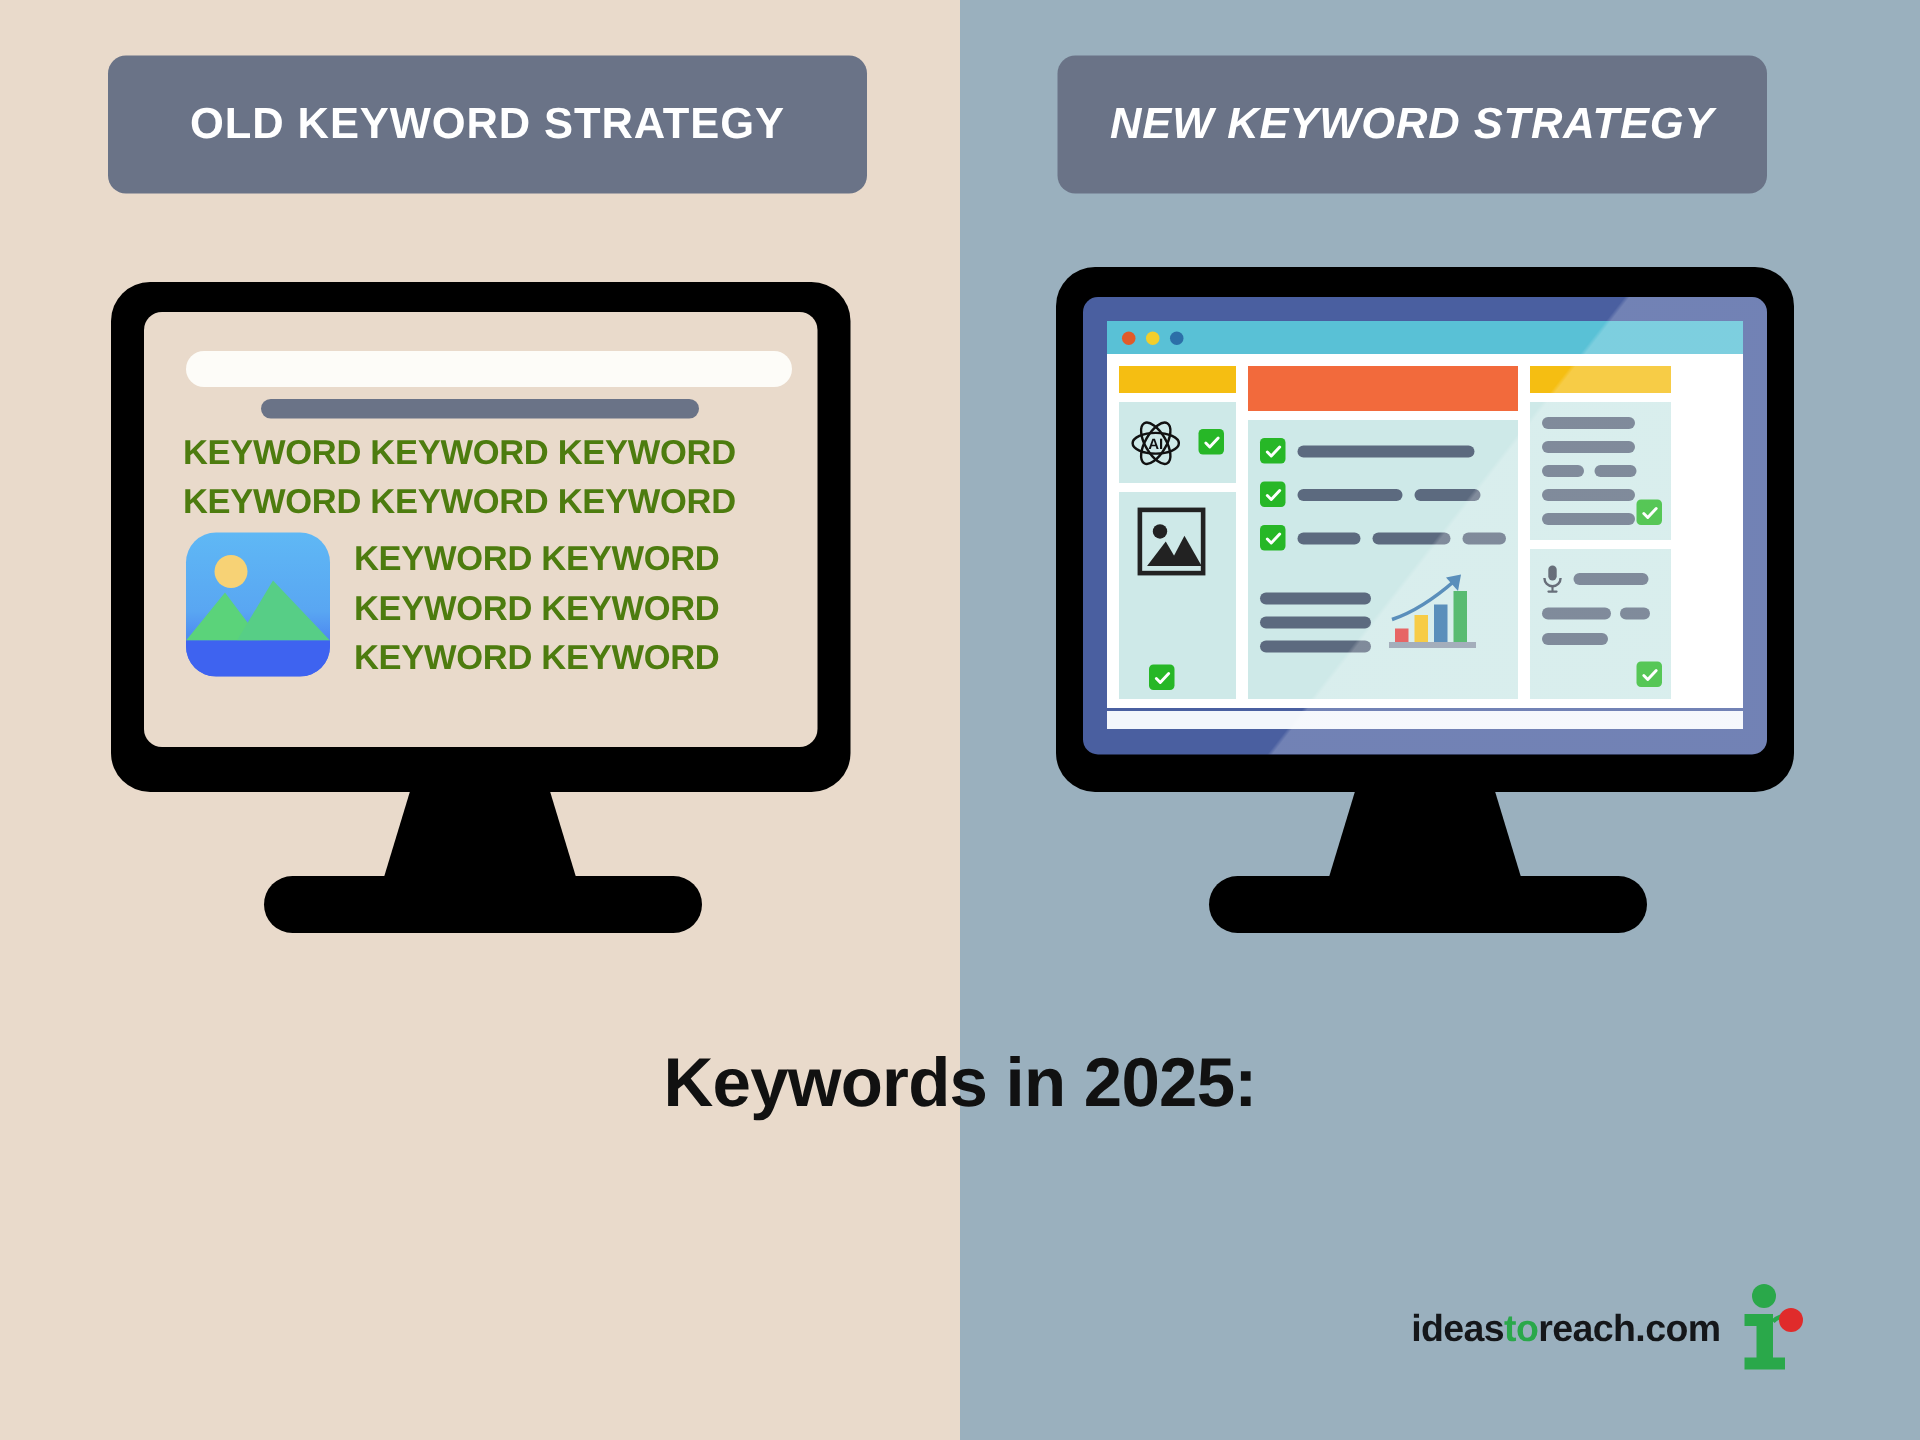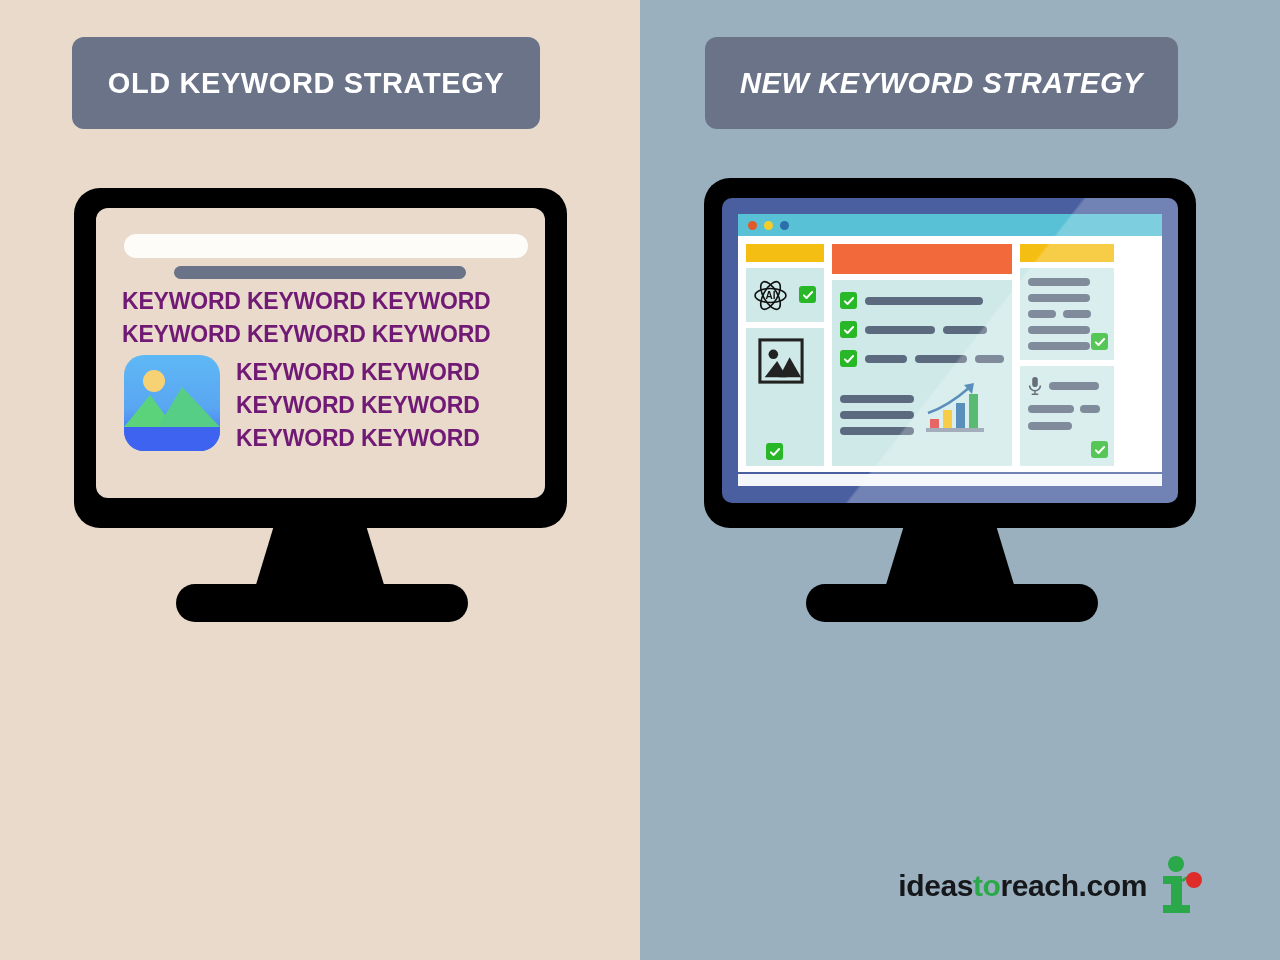--- a/index.html
+++ b/index.html
@@ -15,21 +15,21 @@
 
   
   .badge {
     position:absolute; height:92px; border-radius:12px;
     background:#6A7387; display:flex; align-items:center; justify-content:center;
   }
   .badge span {
     color:#FFFFFF; font-weight:bold; font-size:29px; letter-spacing:.6px;
     font-family:"Liberation Sans", sans-serif; white-space:nowrap;
   }
-  #badge-old { left:72px;  top:37px; width:468px; }
+  #badge-old { left:72px;  top:37px; width:506px; }
   #badge-new { left:705px; top:37px; width:473px;font-style:italic; }
 
   
   .monitor { position:absolute; }
   .mon-body {
     position:absolute; background:#000000; border-radius:26px;
   }
   .mon-neck {
     position:absolute; background:#000000;
   }
@@ -45,21 +45,21 @@
   }
   #left-searchbar {
     position:absolute; left:28px; top:26px; width:404px; height:24px;
     background:#FDFCF8; border-radius:12px;
   }
   #left-dividerbar {
     position:absolute; left:78px; top:58px; width:292px; height:13px;
     background:#6A7387; border-radius:7px;
   }
   .kw-line {
-    position:absolute; color:#701a75; font-weight:bold;
+    position:absolute; color:#4d7c0f; font-weight:bold;
     font-size:23px; letter-spacing:-.2px; white-space:nowrap;
     font-family:"Liberation Sans", sans-serif;
     text-align:right;
   }
   #kw0 { left:26px; top:80px; }
   #kw1 { left:26px; top:113px; }
   #kw2 { left:140px; top:151px; }
   #kw3 { left:140px; top:184px; }
   #kw4 { left:140px; top:217px; }
   #photo-icon {
@@ -133,21 +133,21 @@
   }
   #title-line-1 { font-size:46px; line-height:72px; }
   #title-line-2 { font-size:46px; line-height:72px; }
 
   
   #logo {
     position:absolute; left:925px; top:855px; width:280px; height:62px;
     display:flex; align-items:center; justify-content:flex-end; gap:12px;
   }
   #logo-text {
-    font-size:30px; font-weight:bold; color:#15171A; letter-spacing:-.4px;
+    font-size:25px; font-weight:bold; color:#15171A; letter-spacing:-.4px;
     font-family:"Liberation Sans", sans-serif;
   }
   #logo-text .accent { color:#2AA84A; }
   #logo-mark { position:relative; width:46px; height:62px; }
 </style>
 </head>
 <body>
 
 <div id="bg-left"></div>
 <div id="bg-right"></div>
@@ -337,20 +337,21 @@
       </div>
 
     </div>
   </div>
 
   <div id="browser-bottom"></div>
   <div id="screen-right-shine"></div>
 </div>
 
 <div id="title-block">
+  <div id="title-line-1">Keywords in 2025:</div>
 </div>
 
 <div id="logo">
   <div id="logo-text"><span>ideas</span><span class="accent">to</span><span>reach.com</span></div>
   <div id="logo-mark">
     <svg width="46" height="62" viewBox="0 0 46 62" aria-hidden="true">
       <circle cx="17" cy="9" r="8" fill="#2AA84A"></circle>
       <rect x="12" y="21" width="11" height="33" fill="#2AA84A"></rect>
       <rect x="4" y="50" width="27" height="8" fill="#2AA84A"></rect>
       <rect x="4" y="21" width="19" height="8" fill="#2AA84A"></rect>

